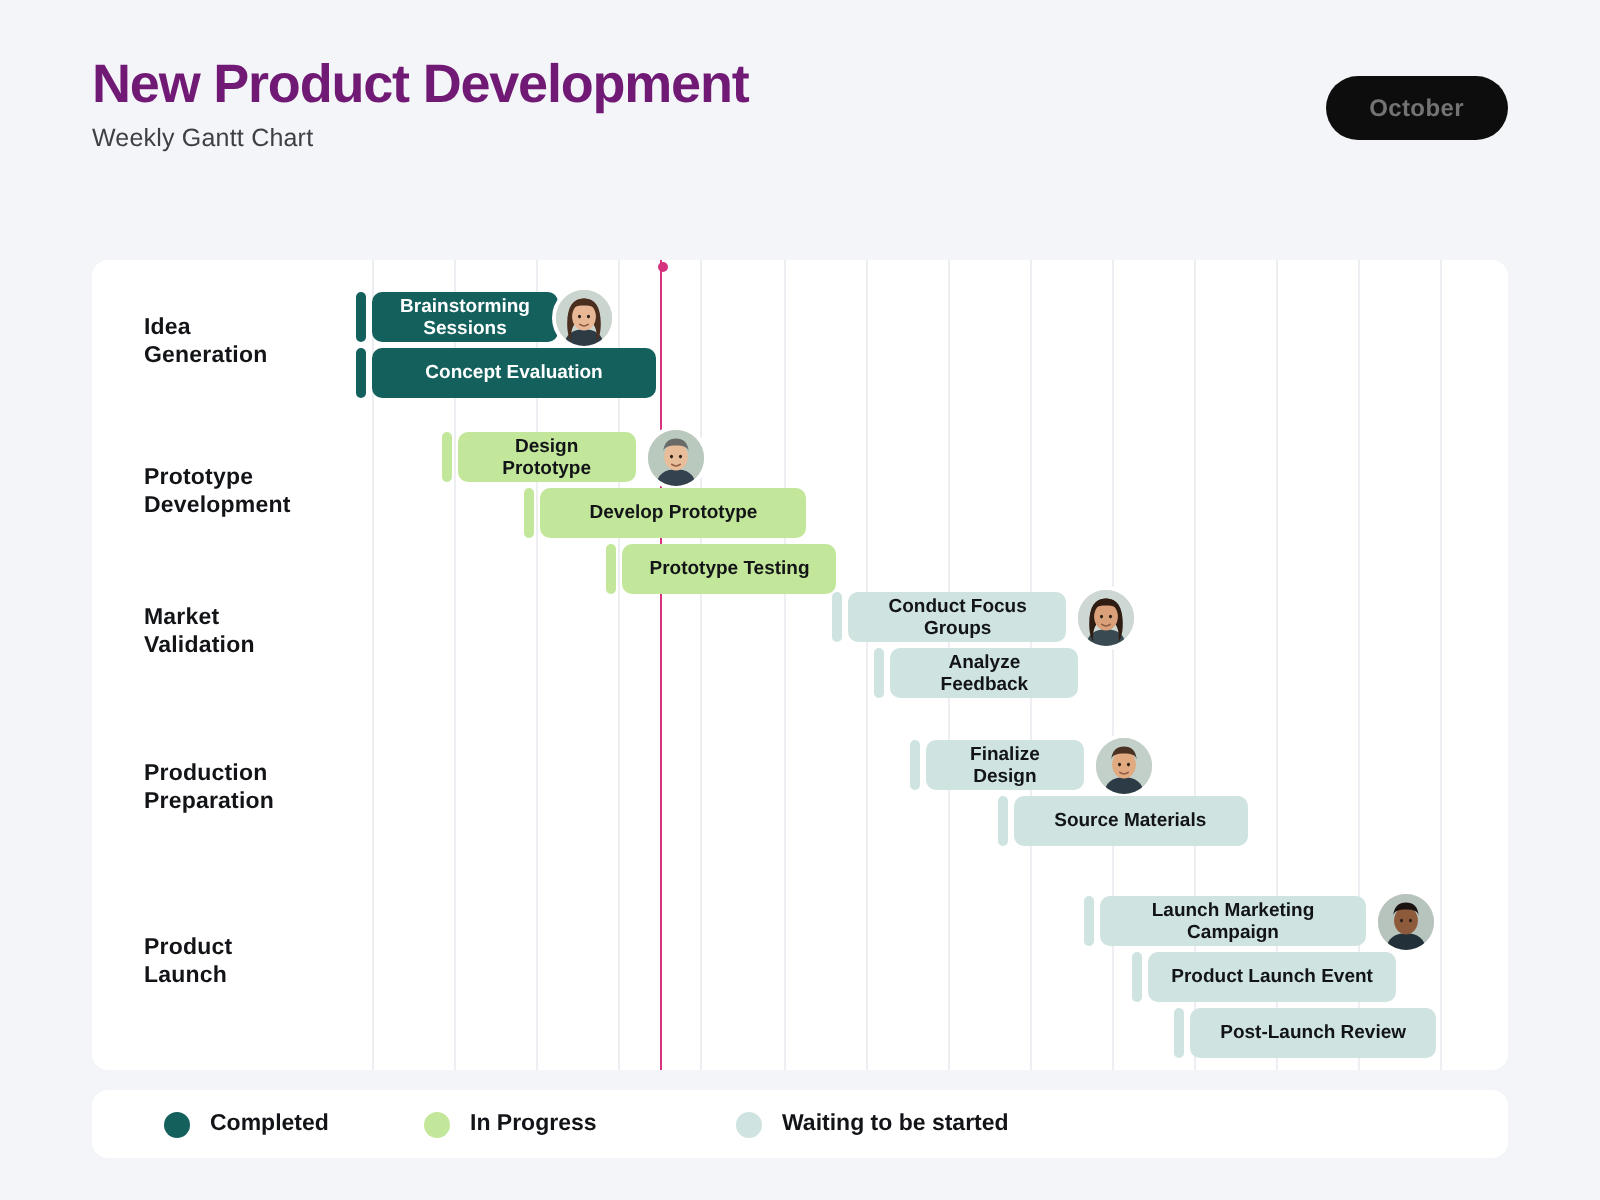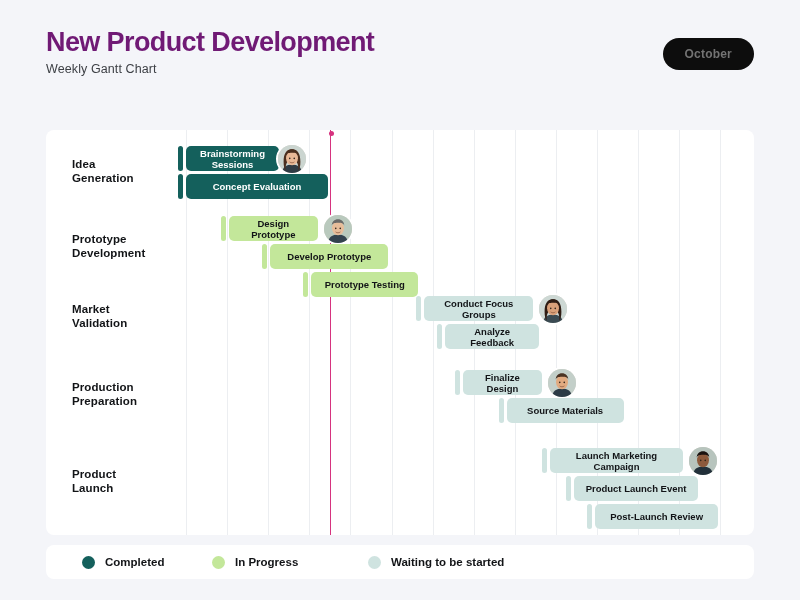--- a/index.html
+++ b/index.html
@@ -301,21 +301,21 @@
             <rect width="40" height="40" fill="#b9c9bd"></rect>
             <path d="M6 40c0-8 6-12 14-12s14 4 14 12z" fill="#33424e"></path>
             <ellipse cx="20" cy="19" rx="8.5" ry="10" fill="#e7bd9a"></ellipse>
             <path d="M11 16c0-7 4-10 9-10s9 3 9 10c0-4-4-5-9-5s-9 1-9 5z" fill="#6a6a68"></path>
             <ellipse cx="16.8" cy="19" rx="1.1" ry="1.3" fill="#2b2118"></ellipse>
             <ellipse cx="23.2" cy="19" rx="1.1" ry="1.3" fill="#2b2118"></ellipse>
             <path d="M17 24.5c1.8 1.4 4.2 1.4 6 0" stroke="#8d5b42" stroke-width="1.1" fill="none" stroke-linecap="round"></path>
           </svg>
         </div>
         <div class="accent progress" style="left: 216.255px; top: 114px;"></div>
-        <div class="bar progress" style="left: 224.255px; top: 114px; width: 118px;">
+        <div class="bar progress" style="left: 224.255px; top: 114px; width: 133px;">
           <span>Develop Prototype</span>
         </div>
         <div class="accent progress" style="left: 257.355px; top: 142px;"></div>
         <div class="bar progress" style="left: 265.355px; top: 142px; width: 106.86px;">
           <span>Prototype Testing</span>
         </div>
         <div class="accent waiting" style="left: 370.38px; top: 166px;"></div>
         <div class="bar waiting" style="left: 378.38px; top: 166px; width: 108.915px;">
           <span>Conduct Focus Groups</span>
         </div>

